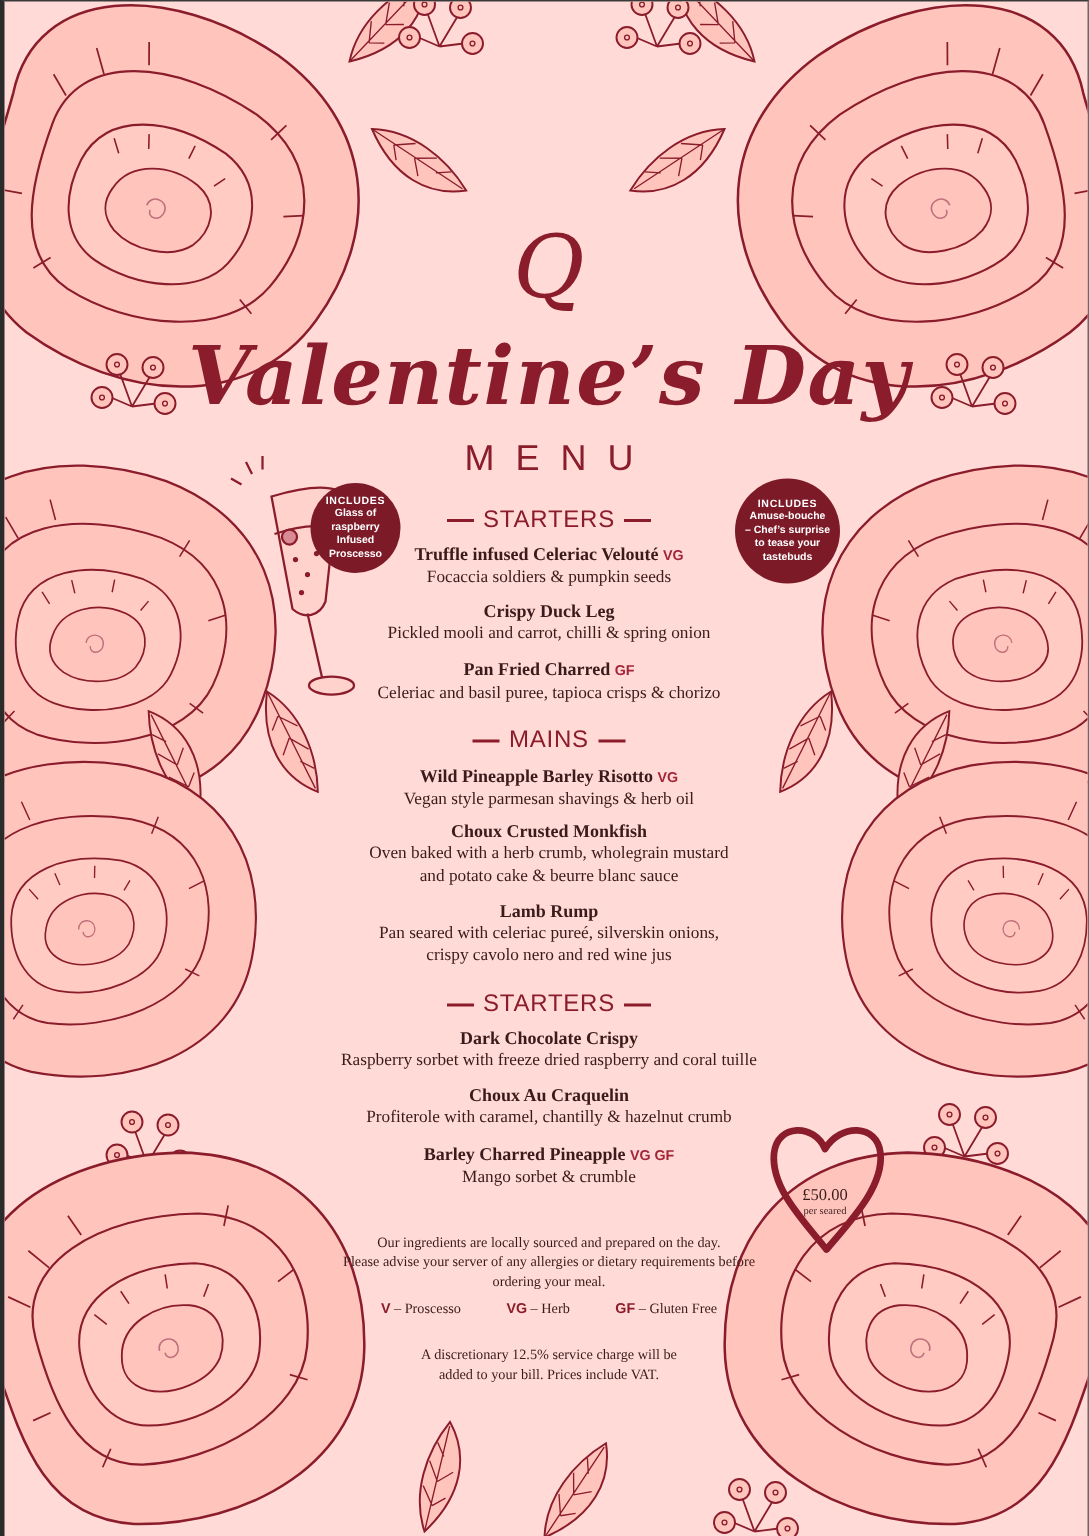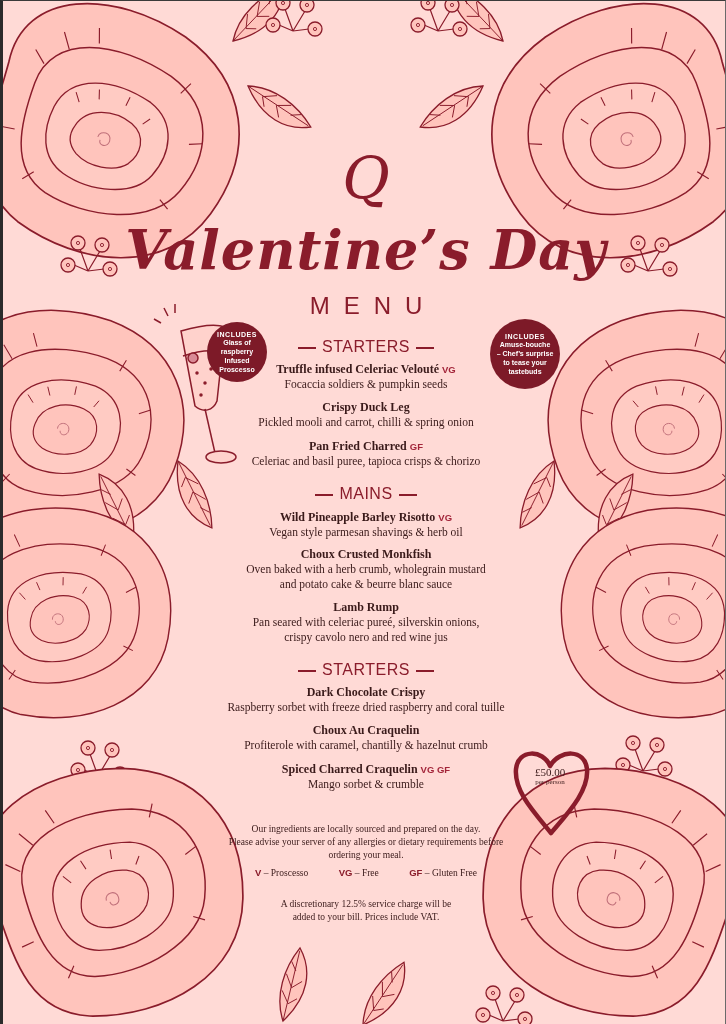--- a/index.html
+++ b/index.html
@@ -59,21 +59,21 @@
     color: #3a1a1a; line-height: 15px;
   }
   .badge {
     position: absolute; border-radius: 50%; background: #7d1a28; color: #fff;
     text-align: center; font-family: "Liberation Sans", sans-serif;
     display: flex; flex-direction: column; justify-content: center; align-items: center;
   }
   .badge .b-head { font-size: 7px; font-weight: bold; letter-spacing: 0.5px; }
   .badge .b-body { font-size: 7px; line-height: 9px; font-weight: bold; }
   .price {
-    position: absolute; left: 517px; top: 765px; width: 60px; text-align: center;
+    position: absolute; left: 517px; top: 790px; width: 60px; text-align: center;
     color: #3a1a1a;
   }
   .price .amt { font-family: "Liberation Serif", serif; font-size: 11px; line-height: 12px; }
   .price .per { font-family: "Liberation Serif", serif; font-size: 7px; line-height: 8px; }
   .note {
     position: absolute; left: 0; width: 726px; text-align: center;
     font-family: "Liberation Serif", serif; font-size: 9.5px; color: #3a1a1a; line-height: 13px;
   }
   .legend {
     position: absolute; left: 0; width: 726px; top: 866px; text-align: center;
@@ -221,41 +221,41 @@
   </div>
   <div class="dish" style="top:684px;">
     <div class="dish-name"><span>Dark Chocolate Crispy</span></div>
     <div class="dish-desc">Raspberry sorbet with freeze dried raspberry and coral tuille</div>
   </div>
   <div class="dish" style="top:722px;">
     <div class="dish-name"><span>Choux Au Craquelin</span></div>
     <div class="dish-desc">Profiterole with caramel, chantilly &amp; hazelnut crumb</div>
   </div>
   <div class="dish" style="top:761px;">
-    <div class="dish-name"><span>Spiced Charred Craquelin</span><span class="dish-tag">VG GF</span></div>
+    <div class="dish-name"><span>Barley Charred Pineapple</span><span class="dish-tag">VG GF</span></div>
     <div class="dish-desc">Mango sorbet &amp; crumble</div>
   </div>
 
   <svg class="deco" width="726" height="1024" style="pointer-events:none">
     <path d="M547,765 C540,748 515,748 513,768 C511,790 530,810 548,832 C565,812 586,790 584,768 C582,748 557,748 547,765 Z" fill="none" stroke="#8a1c2b" stroke-width="4.5" stroke-linejoin="round"></path>
   </svg>
   <div class="price">
     <div class="amt">£50.00</div>
-    <div class="per">per person</div>
+    <div class="per">per seared</div>
   </div>
 
   <div class="note" style="top:822px;">
     <div>Our ingredients are locally sourced and prepared on the day.</div>
     <div>Please advise your server of any allergies or dietary requirements before</div>
     <div>ordering your meal.</div>
   </div>
 
   <div class="legend">
     <span class="item"><span class="code">V</span> <span>– Proscesso</span></span>
-    <span class="item"><span class="code">VG</span> <span>– Free</span></span>
+    <span class="item"><span class="code">VG</span> <span>– Herb</span></span>
     <span class="item"><span class="code">GF</span> <span>– Gluten Free</span></span>
   </div>
 
   <div class="note" style="top:897px;">
     <div>A discretionary 12.5% service charge will be</div>
     <div>added to your bill. Prices include VAT.</div>
   </div>
 </div>
 
 </body></html>

